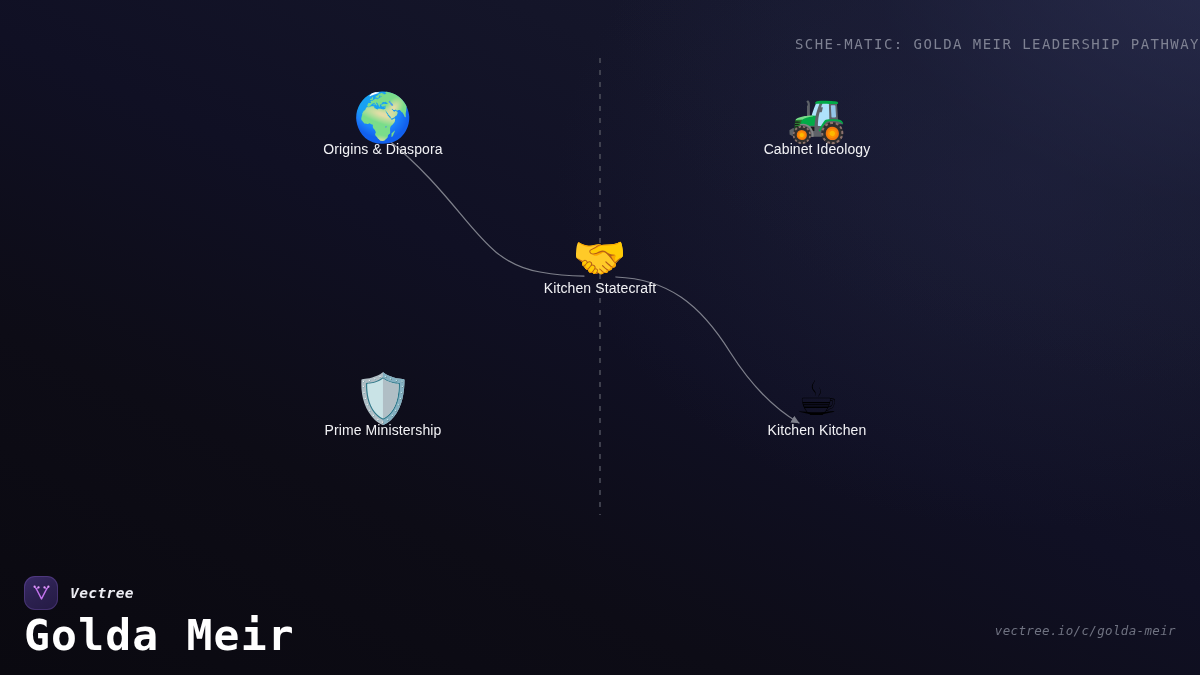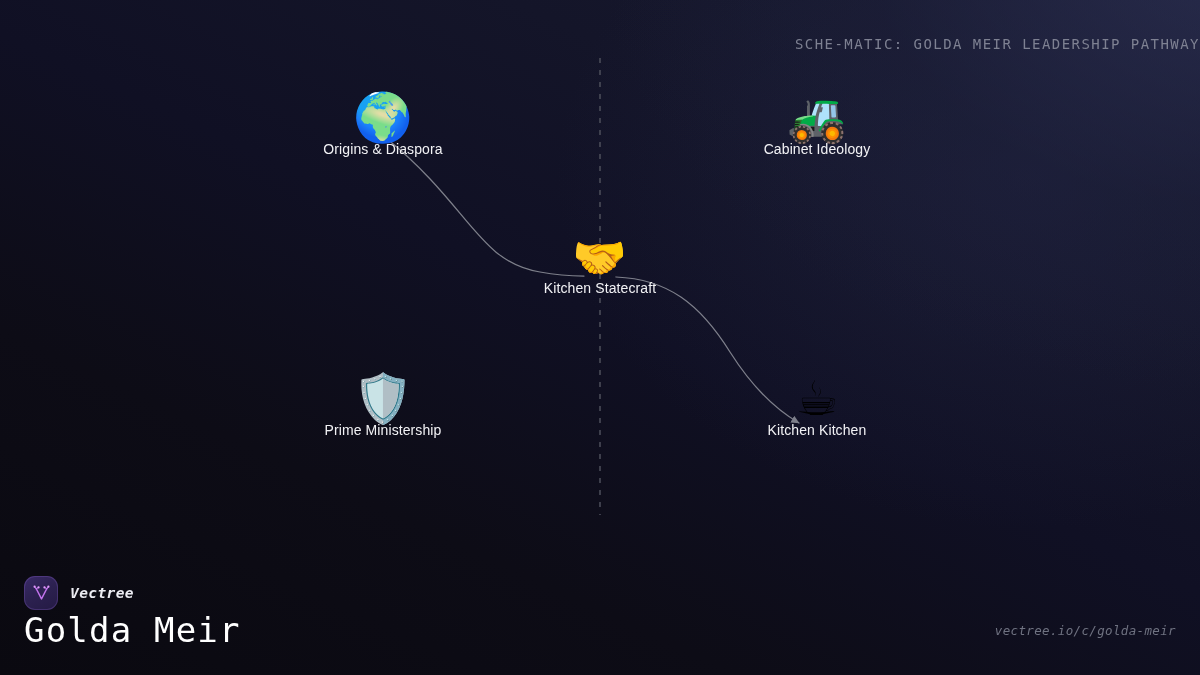--- a/index.html
+++ b/index.html
@@ -75,21 +75,21 @@
     flex:0 0 auto;
   }
   .brand-name {
     font-family:"DejaVu Sans Mono","Liberation Mono",monospace;
     font-size:14.5px; font-weight:bold;
     color:#ececf2; letter-spacing:0.4px;
   }
   .brand-title {
     position:absolute; left:24px; top:610px;
     font-family:"DejaVu Sans Mono","Liberation Mono",monospace;
-    font-size:34px; font-weight:normal;
+    font-size:43px; font-weight:bold;
     color:#ffffff; letter-spacing:1.2px;
     white-space:nowrap;
     text-align:center;
   }
   .brand-url {
     position:absolute; right:24px; top:623px;
     font-family:"DejaVu Sans Mono","Liberation Mono",monospace;
     font-size:12.5px;
     color:#6f7281; letter-spacing:0.35px;
     white-space:nowrap;

